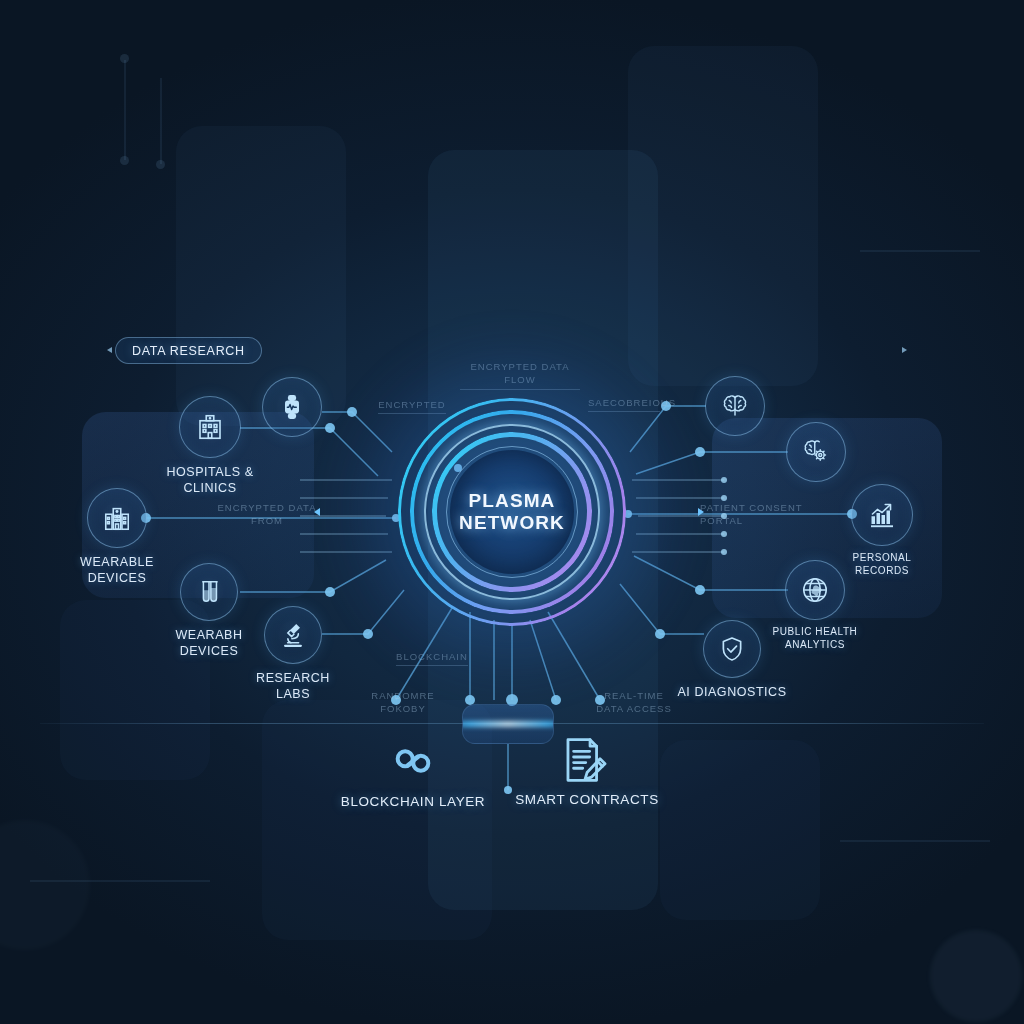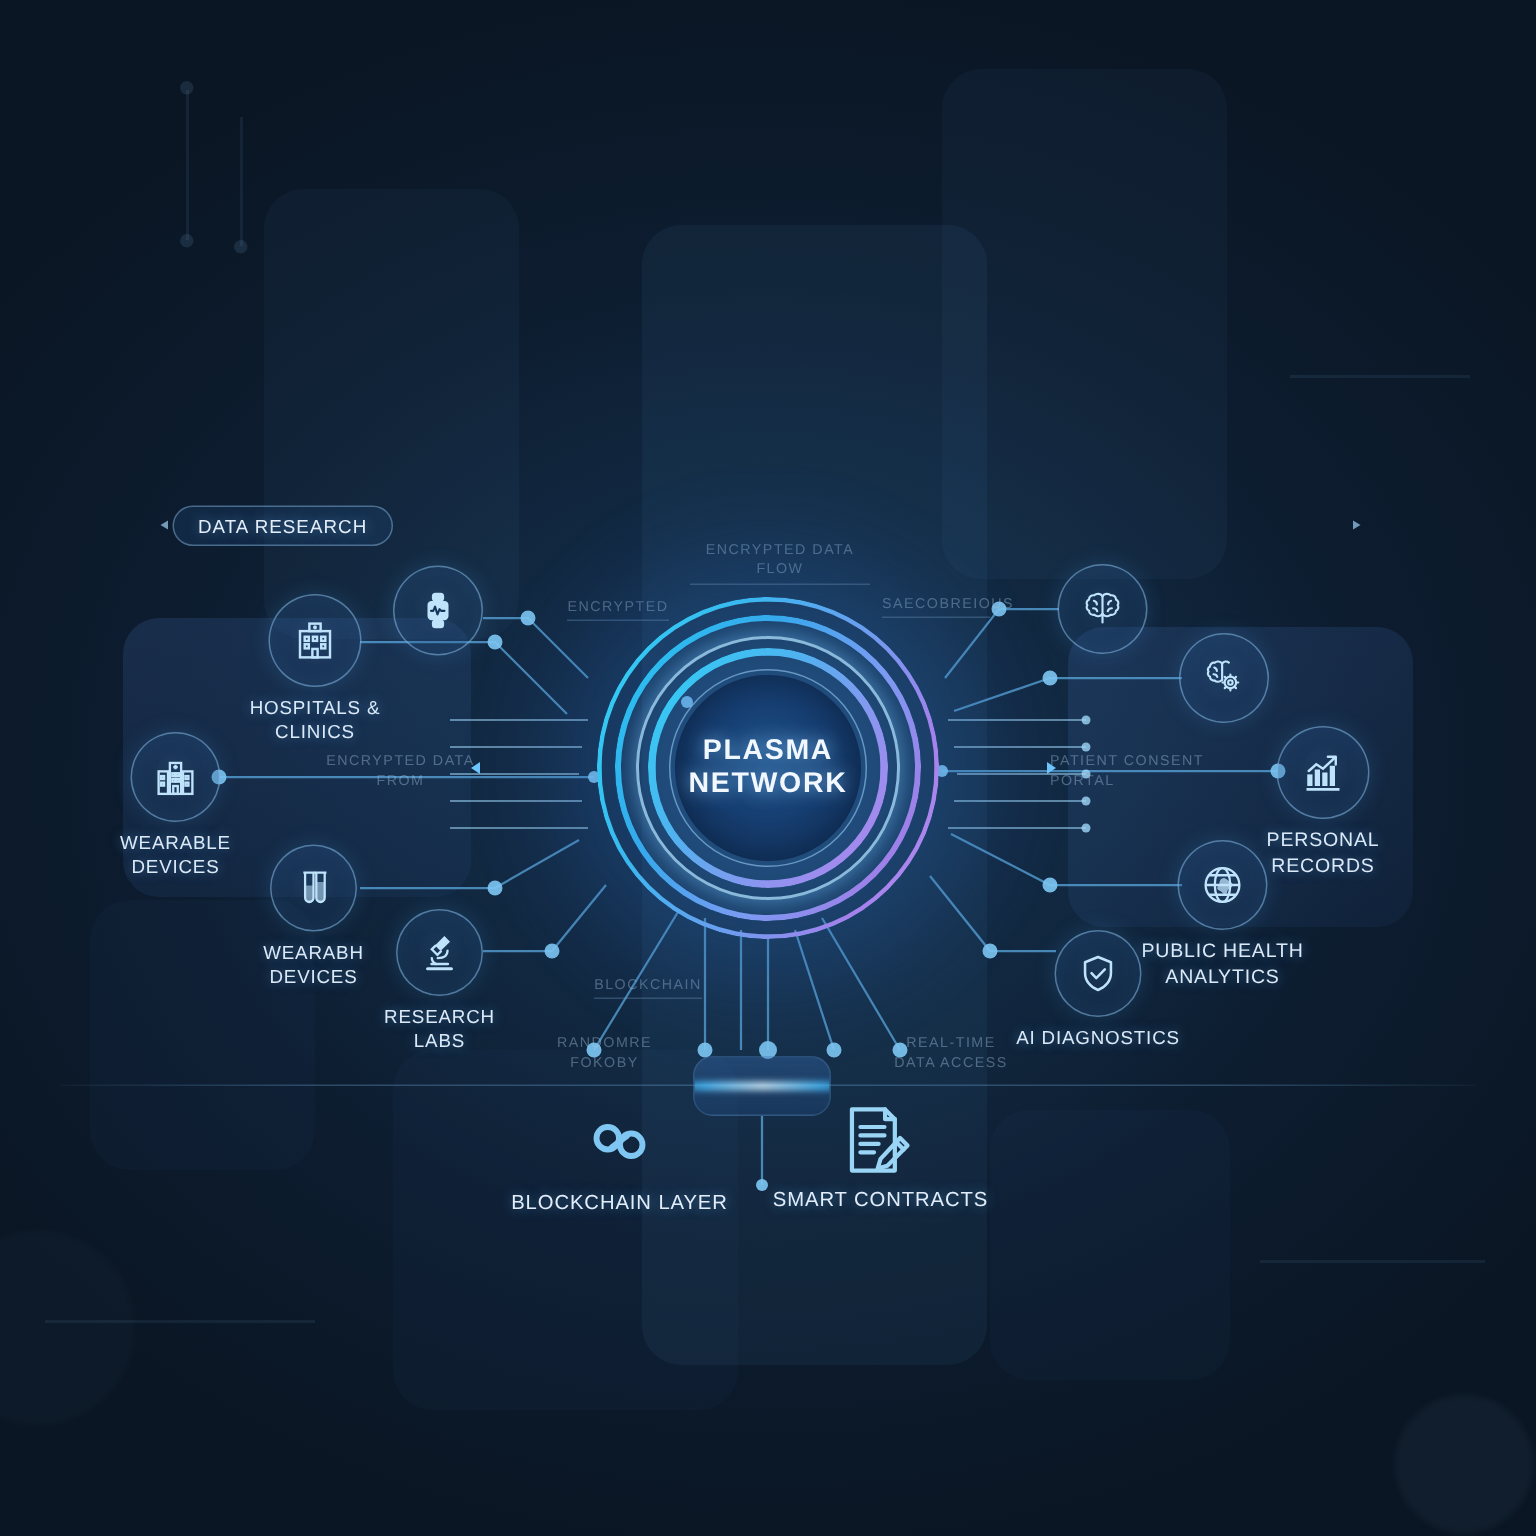--- a/index.html
+++ b/index.html
@@ -78,21 +78,21 @@
     display:flex; align-items:center; justify-content:center;
     box-shadow:0 0 14px rgba(70,150,220,.20), inset 0 0 14px rgba(60,130,200,.16);
   }
   .node-ring svg{ display:block; }
   .node-label{
     position:absolute; left:50%; transform:translateX(-50%);
     text-align:center; color:#dce9f7; font-size:12.5px; line-height:1.28;
     letter-spacing:.55px; white-space:nowrap;
     text-shadow:0 0 7px rgba(90,170,240,.55);
   }
-  .node-label.lg{ font-size:13px; }
+  .node-label.lg{ font-size:10px; }
 
   
   .hub{ position:absolute; left:398px; top:398px; width:228px; height:228px; }
   .hub-glow{
     position:absolute; left:-78px; top:-78px; width:384px; height:384px; border-radius:50%;
     background:radial-gradient(circle, rgba(60,150,235,.42) 0%, rgba(45,110,200,.22) 38%, rgba(30,70,150,.06) 62%, transparent 75%);
     filter:blur(8px);
   }
   .hub-ring{ position:absolute; border-radius:50%; }
   .r1{ left:0; top:0; width:228px; height:228px;

